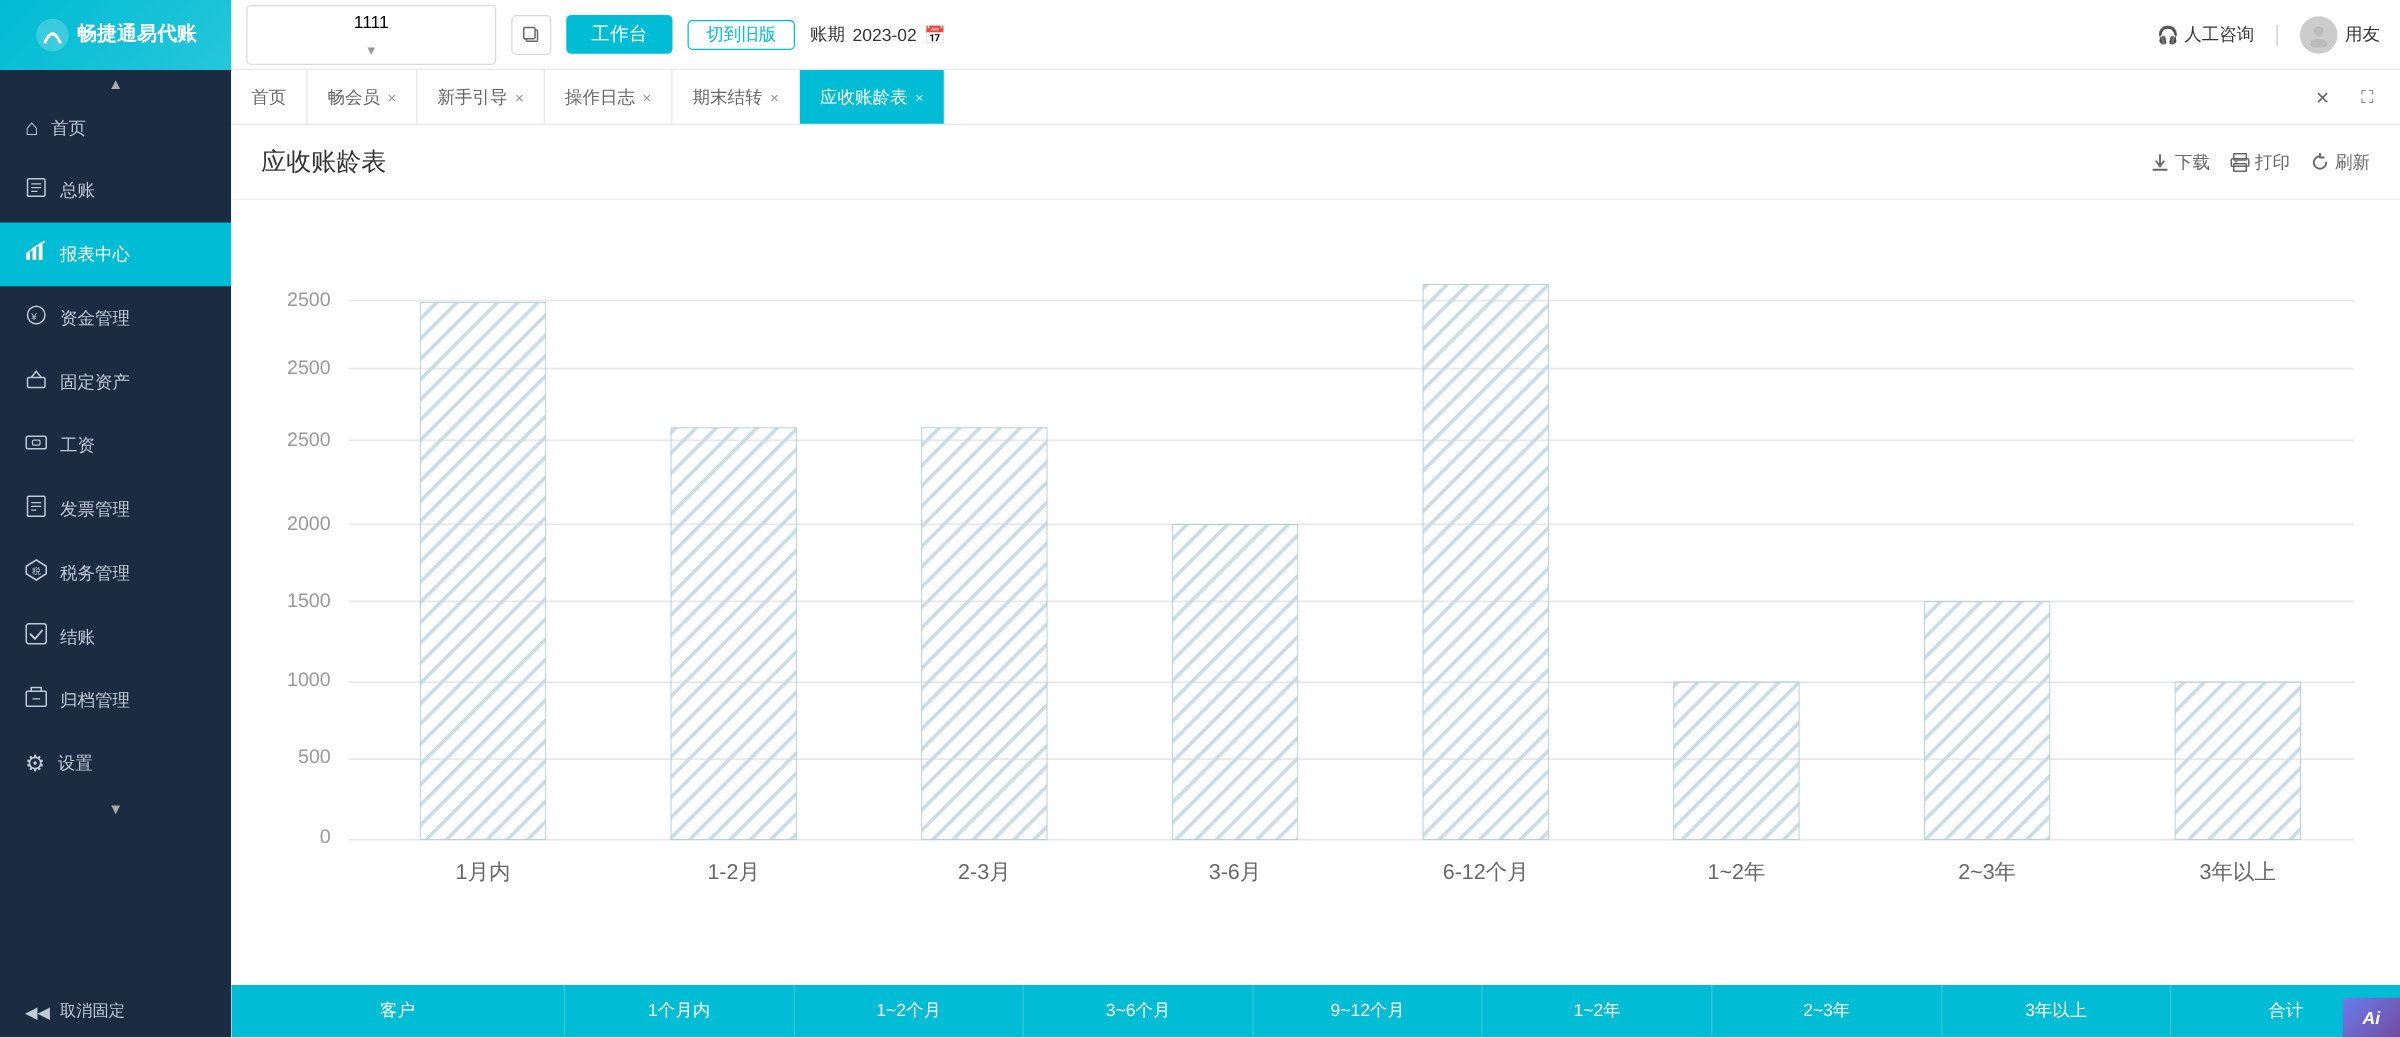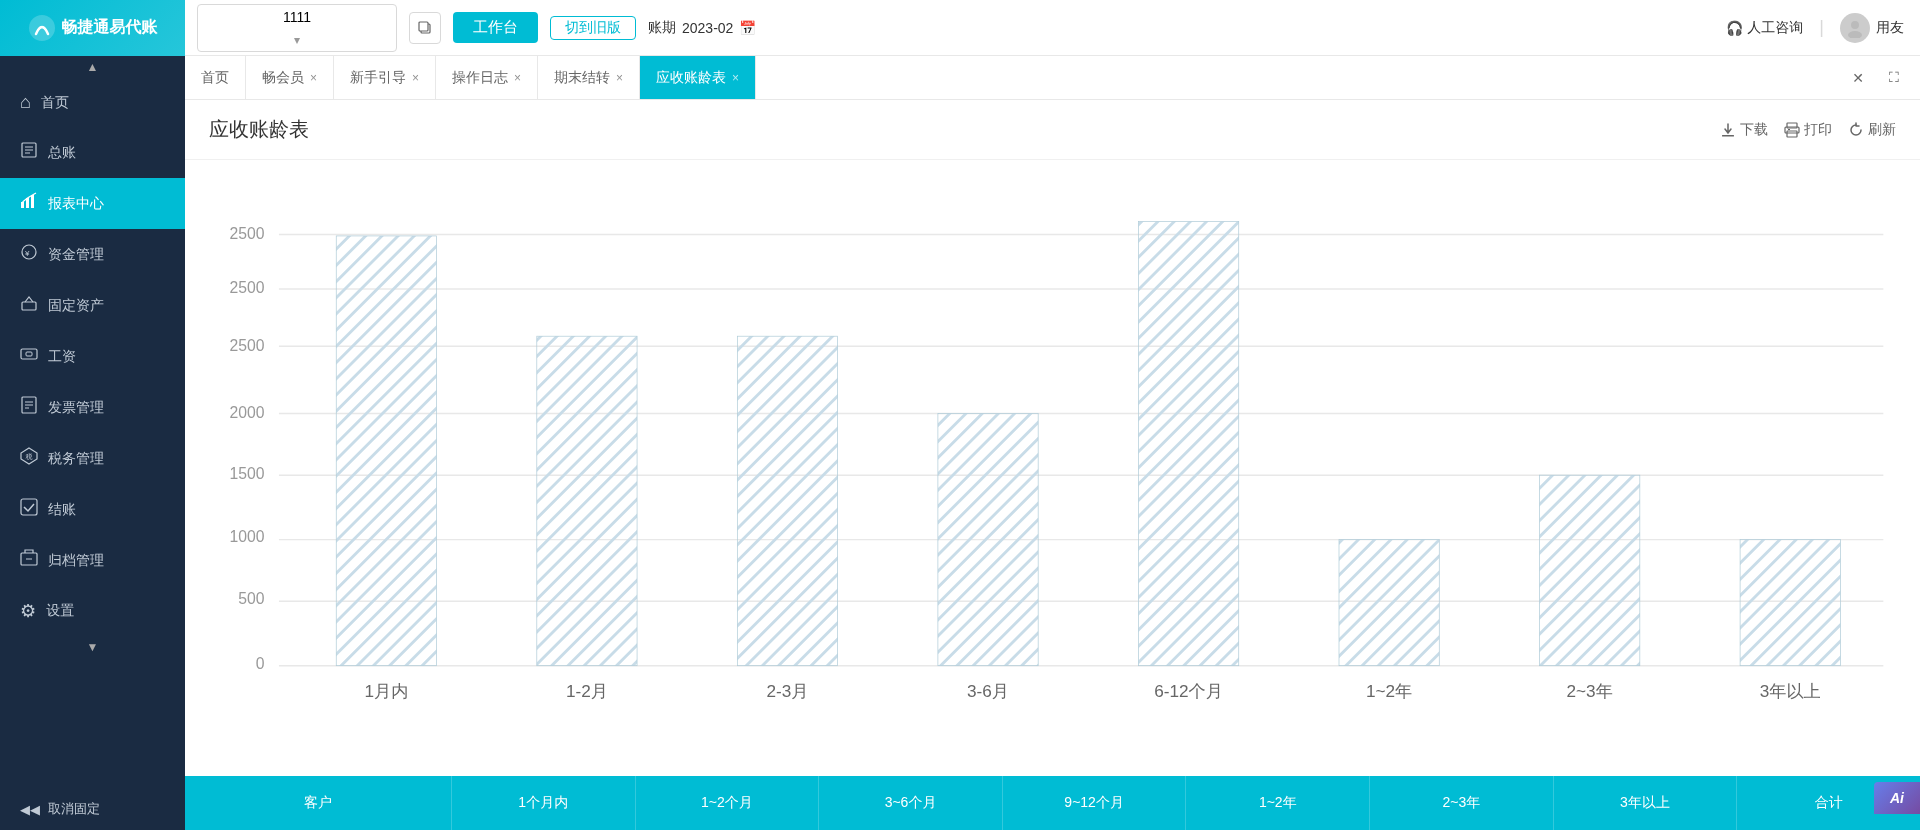--- a/index.html
+++ b/index.html
@@ -252,39 +252,39 @@
       padding: 16px 8px;
       overflow: hidden;
     }
 
     
     .table-header {
       display: flex;
       background: #00bcd4;
       color: #fff;
       flex-shrink: 0;
-      height: 54px;
+      height: 42px;
       text-align: center;
     }
     .table-header-cell {
       flex: 1;
       display: flex;
       align-items: center;
       justify-content: center;
       font-size: 14px;
       border-right: 1px solid rgba(255,255,255,0.2);
       padding: 0 8px;
     }
     .table-header-cell:first-child { flex: 1.5; }
     .table-header-cell:last-child { border-right: none; }
 
     
     .ai-badge {
       position: fixed;
-      bottom: 16px;
+      bottom: 0;
       right: 0;
       background: linear-gradient(135deg, #667eea, #764ba2);
       color: #fff;
       padding: 8px 16px;
       font-size: 14px;
       font-style: italic;
       font-weight: bold;
       border-radius: 4px 0 0 0;
     }
 

